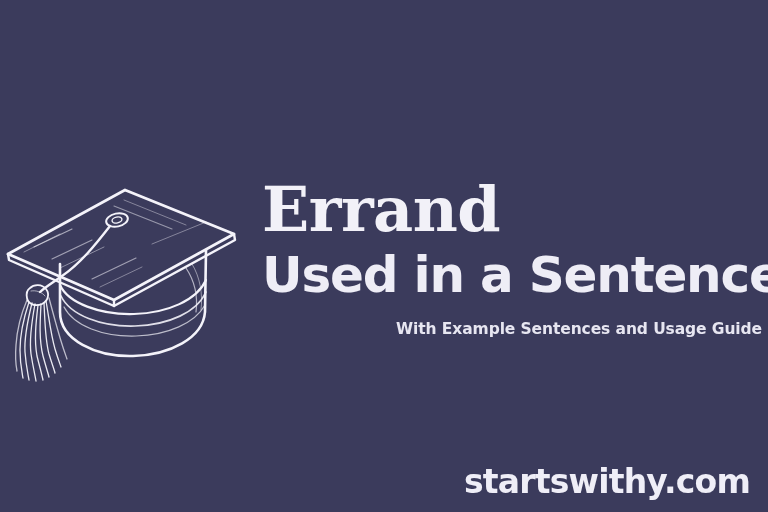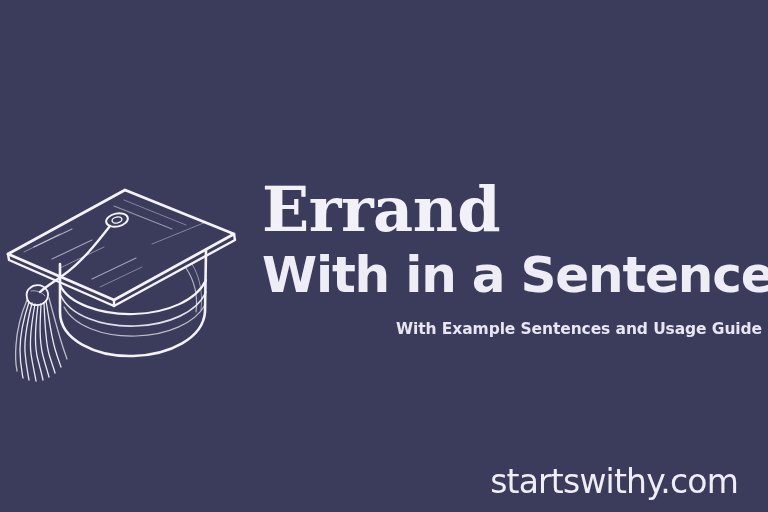--- a/index.html
+++ b/index.html
@@ -70,24 +70,24 @@
     line-height:22px;
     letter-spacing:-0.1px;
     color:#e7e6f1;
     white-space:nowrap;
     margin-top:14px;
     text-align:right;
   }
 
   #brand {
     position:absolute;
-    right:30px;
+    right:18px;
     top:438px;
     font-family:"DejaVu Sans", "Liberation Sans", sans-serif;
-    font-weight:400;
+    font-weight:700;
     font-size:33px;
     line-height:40px;
     letter-spacing:-0.8px;
     color:#efeef7;
     white-space:nowrap;
   }
 </style>
 </head>
 <body>
 
@@ -144,19 +144,19 @@
         <path d="M44 131 C45 149 45 167 49 182 C52 192 54 197 55 201"></path>
         <path d="M46 129 C49 146 51 163 55 177 C58 187 60 192 61 195"></path>
         <path d="M27 128 C21 142 17 158 16 173 C15 186 16 194 17 199" opacity="0.75"></path>
         <path d="M49 126 C53 141 57 156 61 169 C64 179 66 184 67 187" opacity="0.75"></path>
       </g>
     </svg>
   </div>
 
   <div id="headline-block">
     <div id="word-title">Errand</div>
-    <div id="main-heading">With in a Sentence</div>
+    <div id="main-heading">Used in a Sentence</div>
     <div id="subtitle">With Example Sentences and Usage Guide</div>
   </div>
 
   <div id="brand">startswithy.com</div>
 
 </div>
 
 </body></html>

